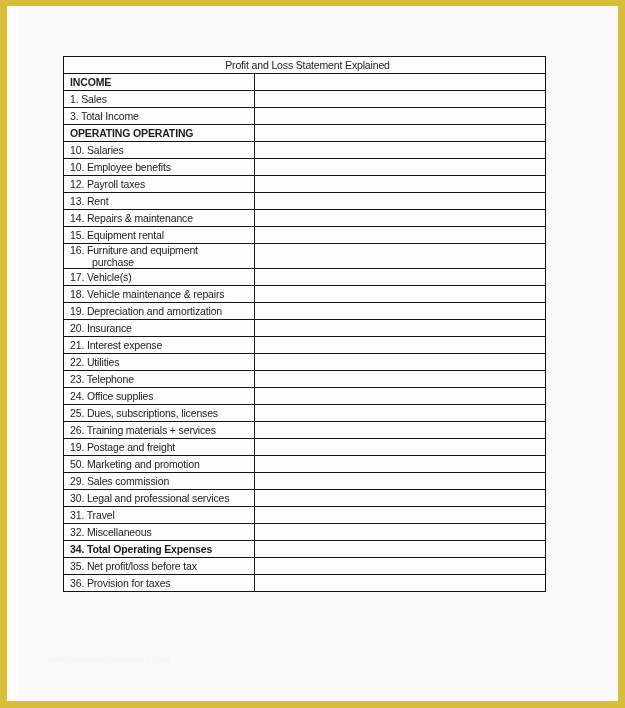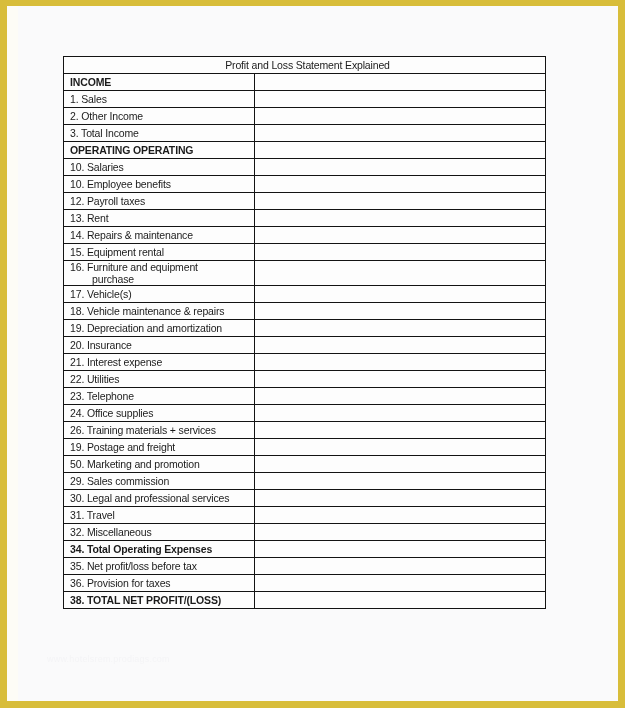--- a/index.html
+++ b/index.html
@@ -123,24 +123,20 @@
         </tr>
         <tr>
           <td class="head-cell">INCOME</td>
           <td></td>
         </tr>
         <tr>
           <td>1.   Sales</td>
           <td></td>
         </tr>
         <tr>
-          <td>2.   Other Income</td>
-          <td></td>
-        </tr>
-        <tr>
           <td>3.   Total Income</td>
           <td></td>
         </tr>
         <tr>
           <td class="head-cell">OPERATING OPERATING</td>
           <td></td>
         </tr>
         <tr>
           <td>10. Salaries</td>
           <td></td>
@@ -195,20 +191,24 @@
         </tr>
         <tr>
           <td>23. Telephone</td>
           <td></td>
         </tr>
         <tr>
           <td>24. Office supplies</td>
           <td></td>
         </tr>
         <tr>
+          <td>25. Dues, subscriptions, licenses</td>
+          <td></td>
+        </tr>
+        <tr>
           <td>26. Training materials + services</td>
           <td></td>
         </tr>
         <tr>
           <td>19. Postage and freight</td>
           <td></td>
         </tr>
         <tr>
           <td>50. Marketing and promotion</td>
           <td></td>
@@ -232,23 +232,19 @@
         <tr>
           <td class="bold-cell">34. Total Operating Expenses</td>
           <td></td>
         </tr>
         <tr>
           <td>35. Net profit/loss before tax</td>
           <td></td>
         </tr>
         <tr>
           <td>36. Provision for taxes</td>
-          <td></td>
-        </tr>
-        <tr>
-          <td class="bold-cell">38. TOTAL NET PROFIT/(LOSS)</td>
           <td></td>
         </tr>
       </tbody>
   </table>
 
   <div id="watermark">www.hotelsrem.prodiags.com</div>
 </div>
 
 </body></html>

